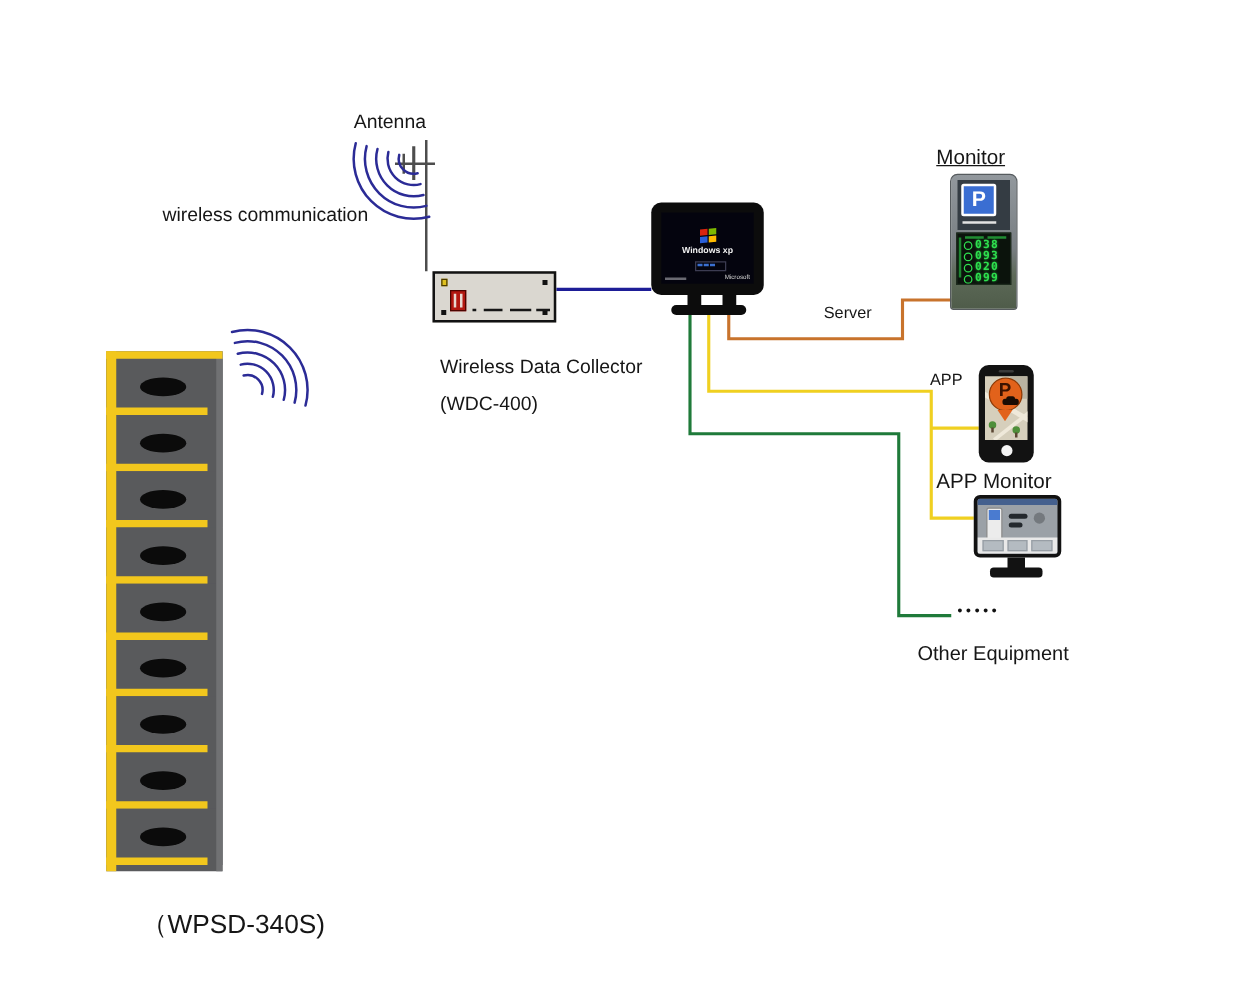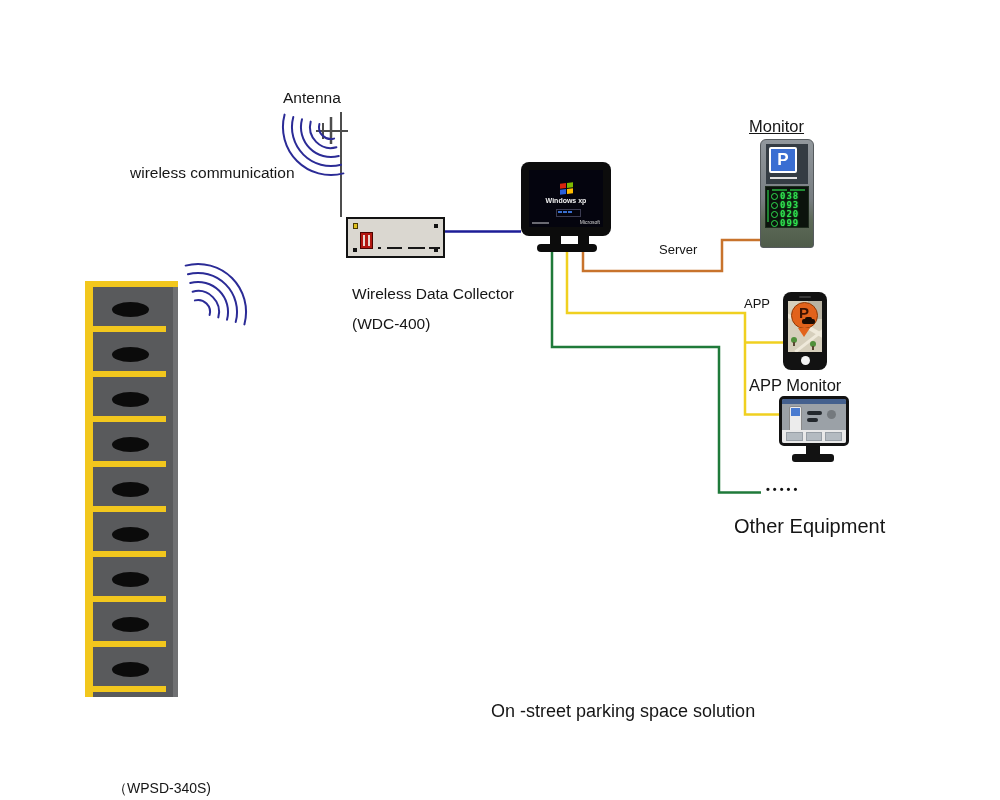--- a/index.html
+++ b/index.html
@@ -131,23 +131,22 @@
   </svg>
 
   <div class="label" style="left:283px;top:89px;font-size:15.5px;">Antenna</div>
   <div class="label" style="left:130px;top:164px;font-size:15.5px;">wireless communication</div>
   <div class="label" style="left:352px;top:285px;font-size:15.5px;">Wireless Data Collector</div>
   <div class="label" style="left:352px;top:315px;font-size:15.5px;">(WDC-400)</div>
   <div class="label" style="left:627px;top:242px;font-size:13px;margin-left:32px;">Server</div>
   <div class="label" style="left:749px;top:117px;font-size:16.5px;text-decoration:underline;">Monitor</div>
   <div class="label" style="left:744px;top:296px;font-size:13px;">APP</div>
   <div class="label" style="left:749px;top:376px;font-size:16.5px;">APP Monitor</div>
-  <div class="label" style="left:734px;top:515px;font-size:20px;">Other Equipment</div>
-  <div class="label" style="left:113px;top:780px;font-size:14px;">（WPSD-340S)</div>
-  <div class="label" style="left:491px;top:701px;font-size:18px;">On -street parking space solution</div>
+  <div class="label" style="left:734px;top:515px;font-size:16px;">Other Equipment</div>
+  <div class="label" style="left:113px;top:725px;font-size:21px;">（WPSD-340S)</div>
   <div class="dots">•••••</div>
 
   <div class="strip">
     <div class="detector-cells">
         <div class="cell">
           <span class="oval"></span>
           <span class="bar"></span>
         </div>
         <div class="cell">
           <span class="oval"></span>

